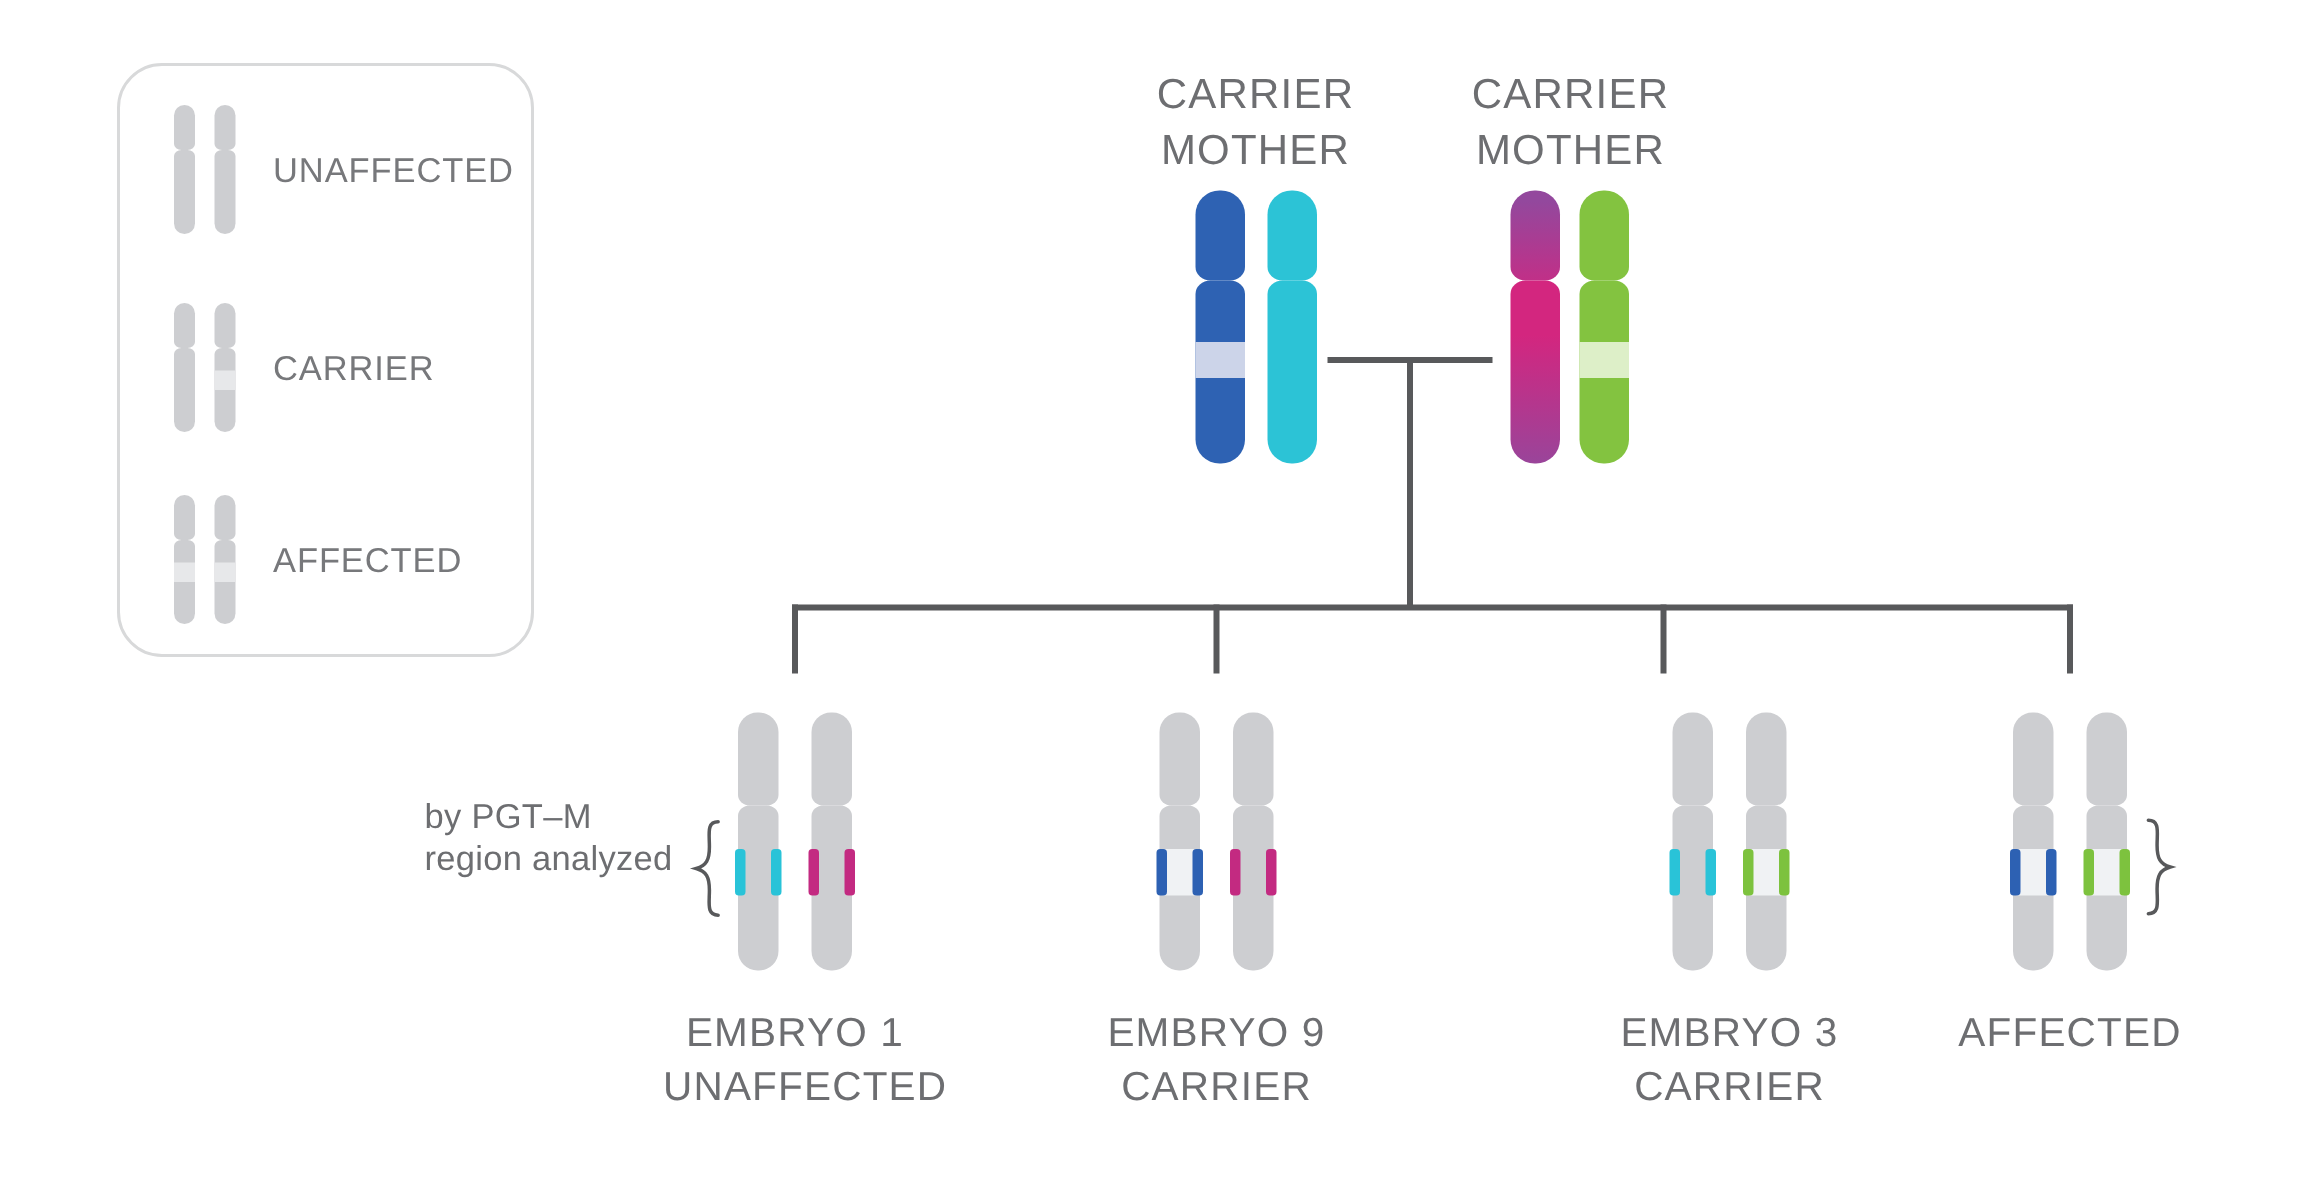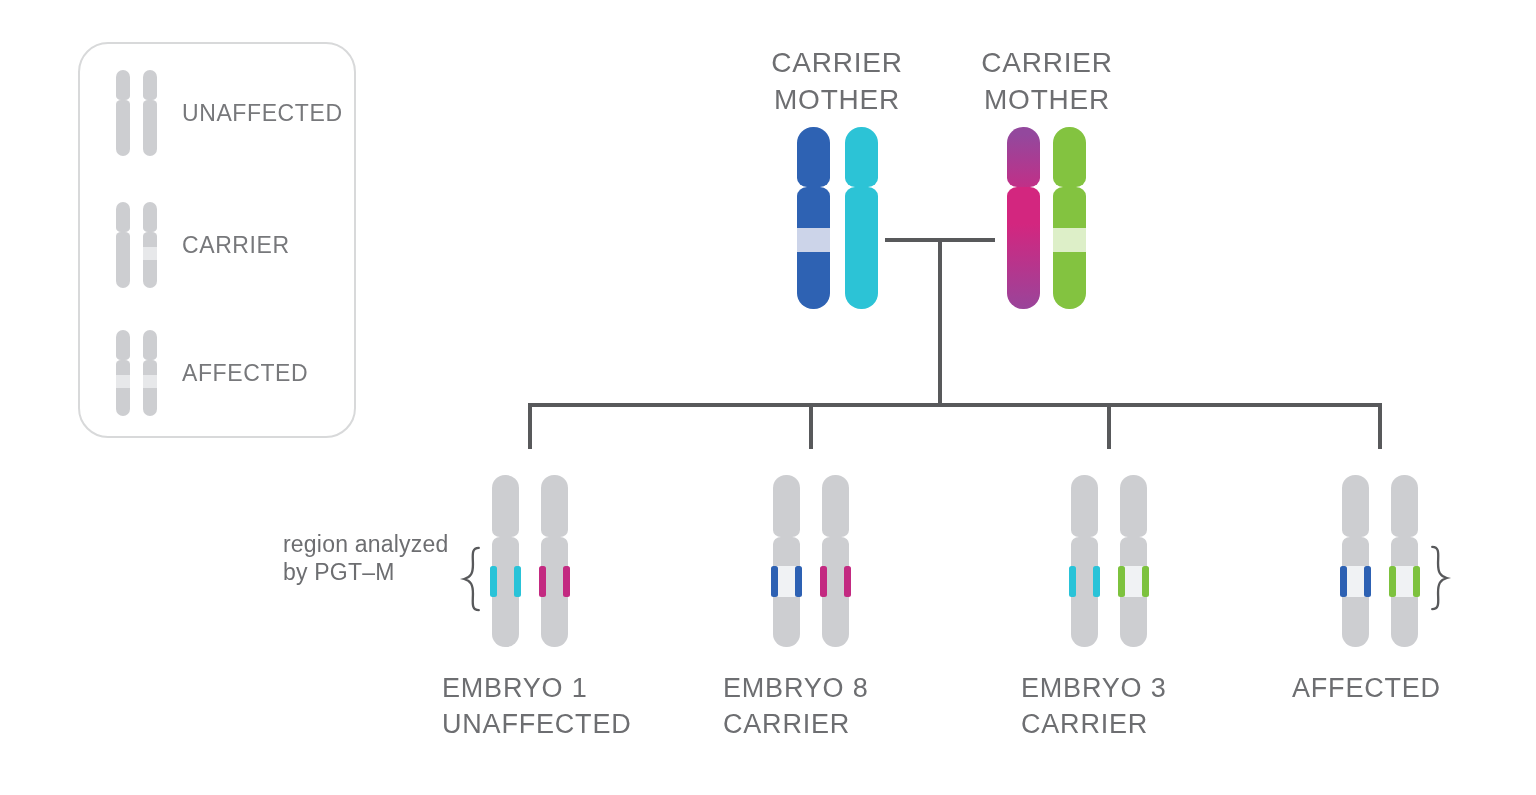--- a/index.html
+++ b/index.html
@@ -61,21 +61,21 @@
   .parent-label{position:absolute;top:44px;width:170px;text-align:center;
     font-size:28px;line-height:37px;letter-spacing:0.8px;color:var(--text);}
 
   
   .line{position:absolute;background:var(--line);}
 
   
   .embryo{position:absolute;top:475px;width:176px;height:270px;}
   .embryo .pos-a{left:50px;top:0;}
   .embryo .pos-b{left:99px;top:0;}
-  .embryo-label{position:absolute;left:0;top:195px;width:100%;
+  .embryo-label{position:absolute;left:0;top:195px;width:100%;text-align:center;
     font-size:27px;line-height:36px;letter-spacing:0.8px;color:var(--text);}
 
   
   .annotation{position:absolute;left:283px;top:530px;width:190px;
     font-size:23px;line-height:28px;letter-spacing:0.2px;color:var(--text);}
   .brace{position:absolute;}
 </style>
 </head>
 <body>
 
@@ -156,22 +156,22 @@
 
   <div class="line" style="left:885px;top:238px;width:110px;height:4px"></div>
   <div class="line" style="left:938px;top:240px;width:4px;height:166px"></div>
   <div class="line" style="left:528px;top:403px;width:854px;height:4px"></div>
   <div class="line" style="left:528px;top:403px;width:4px;height:46px"></div>
   <div class="line" style="left:809px;top:403px;width:4px;height:46px"></div>
   <div class="line" style="left:1107px;top:403px;width:4px;height:46px"></div>
   <div class="line" style="left:1378px;top:403px;width:4px;height:46px"></div>
 
   <div class="annotation">
+    <div>by PGT–M</div>
     <div>region analyzed</div>
-    <div>by PGT–M</div>
   </div>
   <svg class="brace" style="left:457px;top:545px" width="28" height="68" viewBox="0 0 24 70">
     <path d="M 20,3 C 12,3 14,11 14,20 C 14,29 12,33 5,35 C 12,37 14,41 14,50 C 14,59 12,67 20,67" fill="none" stroke="#58595b" stroke-width="2.4" stroke-linecap="round"></path>
   </svg>
   <svg class="brace" style="left:1426px;top:544px;transform:scaleX(-1)" width="28" height="68" viewBox="0 0 24 70">
     <path d="M 20,3 C 12,3 14,11 14,20 C 14,29 12,33 5,35 C 12,37 14,41 14,50 C 14,59 12,67 20,67" fill="none" stroke="#58595b" stroke-width="2.4" stroke-linecap="round"></path>
   </svg>
 
   <div class="embryo" style="left:442px">
     <div class="chromo size-embryo c-gray pos-a r-cyan-normal">
@@ -203,26 +203,26 @@
       <div class="tick tr"></div>
     </div>
     <div class="chromo size-embryo c-gray pos-b r-magenta-normal">
       <div class="arm top"></div>
         <div class="arm bot"></div>
 
       <div class="tick tl"></div>
       <div class="tick tr"></div>
     </div>
     <div class="embryo-label">
-      <div>EMBRYO 8</div>
+      <div>EMBRYO 9</div>
       <div>CARRIER</div>
     </div>
   </div>
 
-  <div class="embryo" style="left:1021px">
+  <div class="embryo" style="left:1065px">
     <div class="chromo size-embryo c-gray pos-a r-cyan-normal">
       <div class="arm top"></div>
         <div class="arm bot"></div>
 
       <div class="tick tl"></div>
       <div class="tick tr"></div>
     </div>
     <div class="chromo size-embryo c-gray pos-b r-green-mutation">
       <div class="arm top"></div>
         <div class="arm bot"></div>

